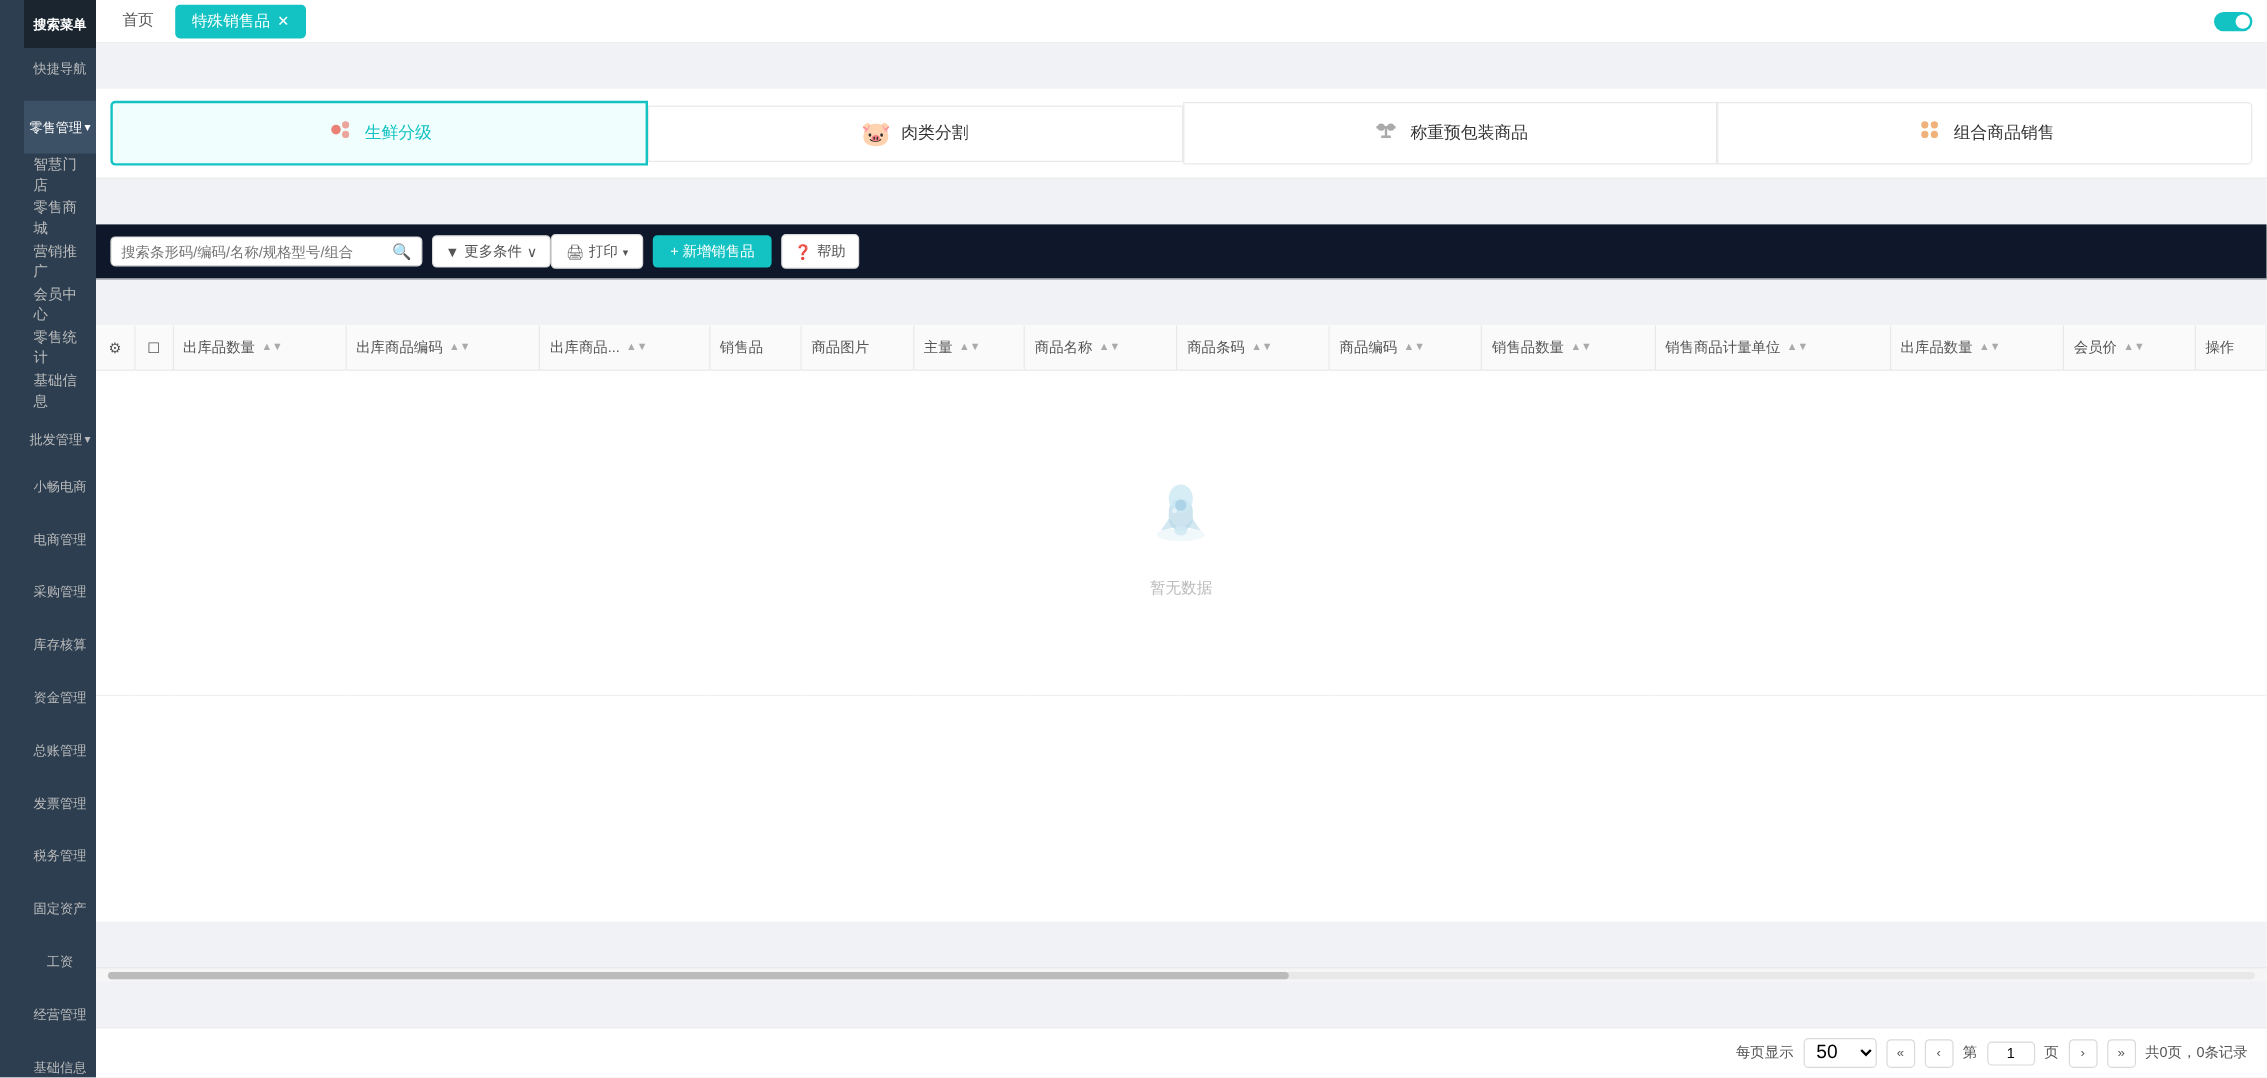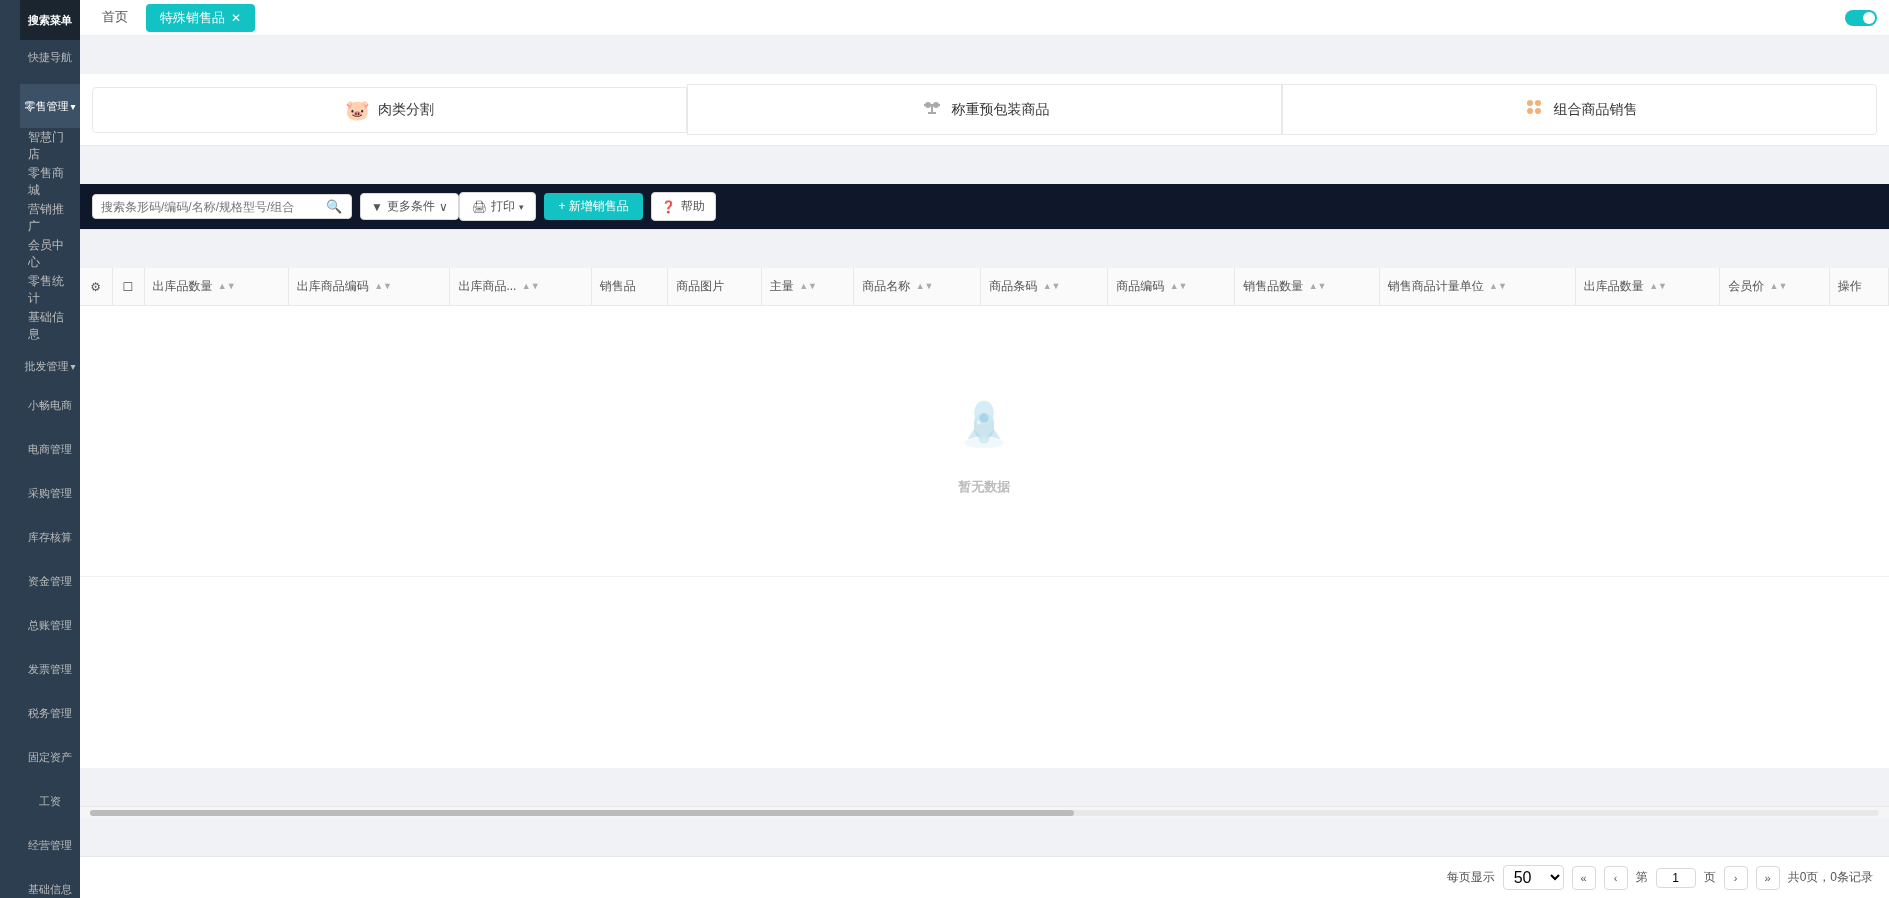--- a/index.html
+++ b/index.html
@@ -240,21 +240,21 @@
     thead th .sort-arrows {
       font-size: 9px;
       color: #aaa;
       margin-left: 2px;
       display: inline-flex;
       flex-direction: column;
       line-height: 1;
       vertical-align: middle;
     }
     tbody tr { border-bottom: 1px solid #f0f0f0; }
-    tbody td { padding: 10px 8px; color: #333; font-weight: bold; }
+    tbody td { padding: 10px 8px; color: #333; }
 
     
     .empty-state {
       display: flex;
       flex-direction: column;
       align-items: center;
       justify-content: center;
       padding: 80px 0;
       color: #999;
     }
@@ -462,20 +462,30 @@
         <span>特殊销售品</span>
         <span class="tab-close">✕</span>
       </div>
     </div>
     <div class="header-right">
       <div class="toggle-circle"></div>
     </div>
   </div>
 
   <div class="category-tabs">
+    <div class="cat-tab active">
+      <span class="cat-icon" style="color:#e74c3c;">
+        <svg width="24" height="24" viewBox="0 0 24 24" fill="none">
+          <circle cx="8" cy="12" r="4" fill="#e74c3c" opacity="0.7"></circle>
+          <circle cx="16" cy="8" r="3" fill="#e74c3c" opacity="0.5"></circle>
+          <circle cx="16" cy="16" r="3" fill="#e74c3c" opacity="0.5"></circle>
+        </svg>
+      </span>
+      <span>生鲜分级</span>
+    </div>
     <div class="cat-tab">
       <span class="cat-icon">🐷</span>
       <span>肉类分割</span>
     </div>
     <div class="cat-tab">
       <span class="cat-icon" style="color:#666;">
         <svg width="24" height="24" viewBox="0 0 24 24" fill="none">
           <circle cx="8" cy="10" r="3" fill="#aaa"></circle>
           <circle cx="16" cy="10" r="3" fill="#aaa"></circle>
           <line x1="4" y1="10" x2="20" y2="10" stroke="#aaa" stroke-width="2"></line>

